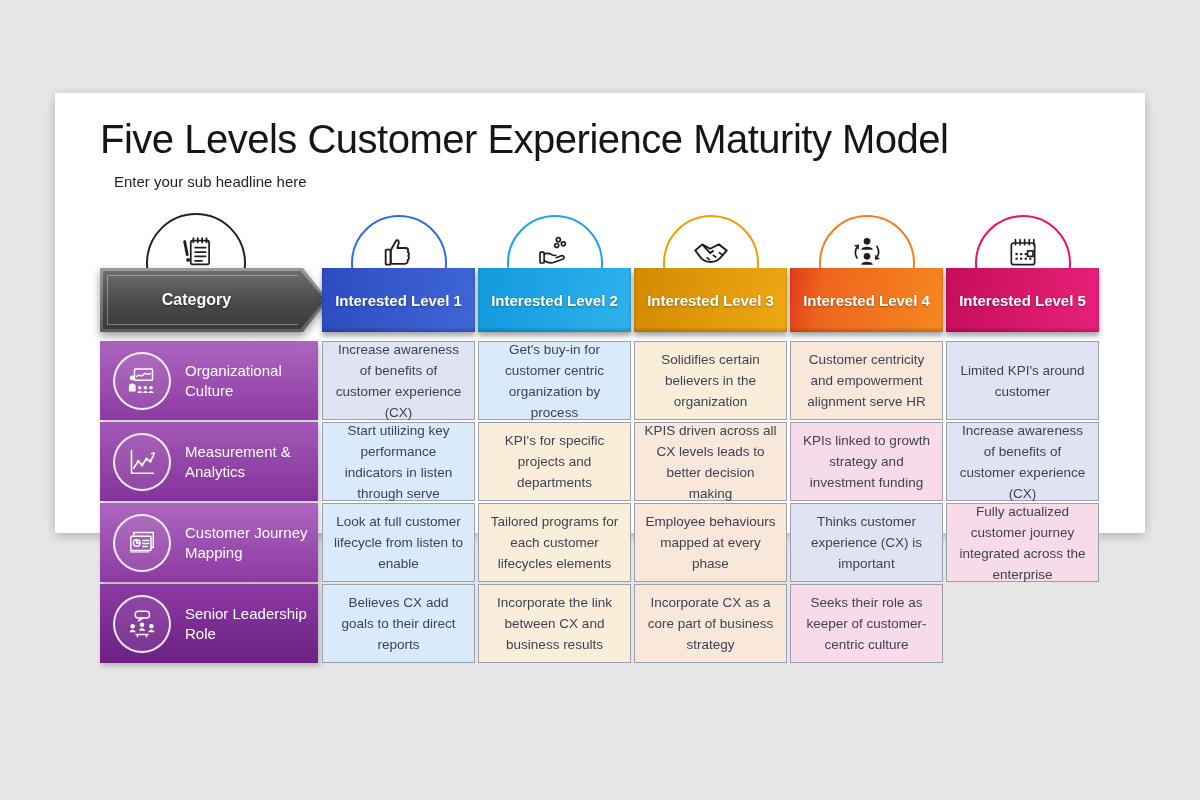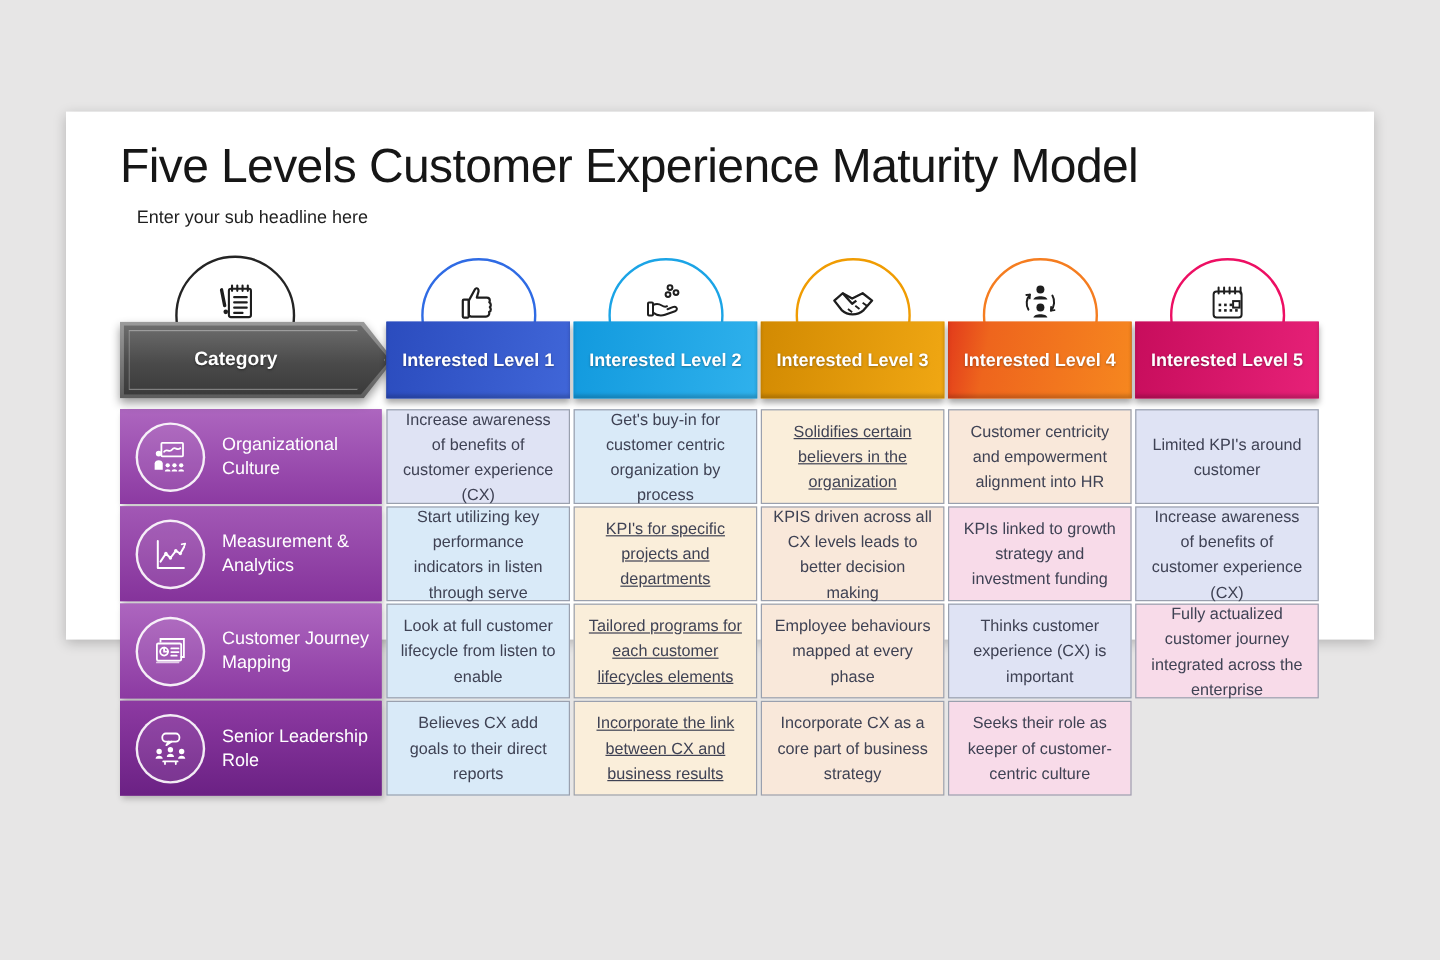--- a/index.html
+++ b/index.html
@@ -73,21 +73,21 @@
   .siderow .lbl { color:#fff; font-size:15px; line-height:1.3; margin-left:14px; width:130px; }
 
   
   .grid { position:absolute; left:267px; top:248px; display:grid;
           grid-template-columns:repeat(5,153px); grid-auto-rows:79px;
           column-gap:3px; row-gap:2px; }
   .cell { border:1px solid #9aa0ae; display:flex; align-items:center; justify-content:center;
           text-align:center; padding:4px 9px; font-size:13.5px; line-height:21px; color:#3f4254; }
   .c1 { background:#dfe3f4; }
   .c2 { background:#d9eaf8; }
-  .c3 { background:#faeeda;text-decoration:underline; }
+  .c3 { background:#faeeda; }
   .c4 { background:#f9e8da; }
   .c5 { background:#f8dbe9; }
 </style>
 </head>
 <body>
 
 <div class="stage">
   <div class="slide">
 
     <div class="title">Five Levels Customer Experience Maturity Model</div>
@@ -257,21 +257,21 @@
         </div>
         <div class="lbl">Senior Leadership Role</div>
       </div>
 
     </div>
 
     <div class="grid">
       <div class="cell c1">Increase awareness of benefits of customer experience (CX)</div>
       <div class="cell c2">Get's buy-in for customer centric organization by process</div>
       <div class="cell c3">Solidifies certain believers in the organization</div>
-      <div class="cell c4">Customer centricity and empowerment alignment into HR</div>
+      <div class="cell c4">Customer centricity and empowerment alignment serve HR</div>
 
       <div class="cell c1">Limited KPI's around customer</div>
       <div class="cell c2">Start utilizing key performance indicators in listen through serve</div>
       <div class="cell c3">KPI's for specific projects and departments</div>
       <div class="cell c4">KPIS driven across all CX levels leads to better decision making</div>
       <div class="cell c5">KPIs linked to growth strategy and investment funding</div>
 
       <div class="cell c1">Increase awareness of benefits of customer experience (CX)</div>
       <div class="cell c2">Look at full customer lifecycle from listen to enable</div>
       <div class="cell c3">Tailored programs for each customer lifecycles elements</div>

